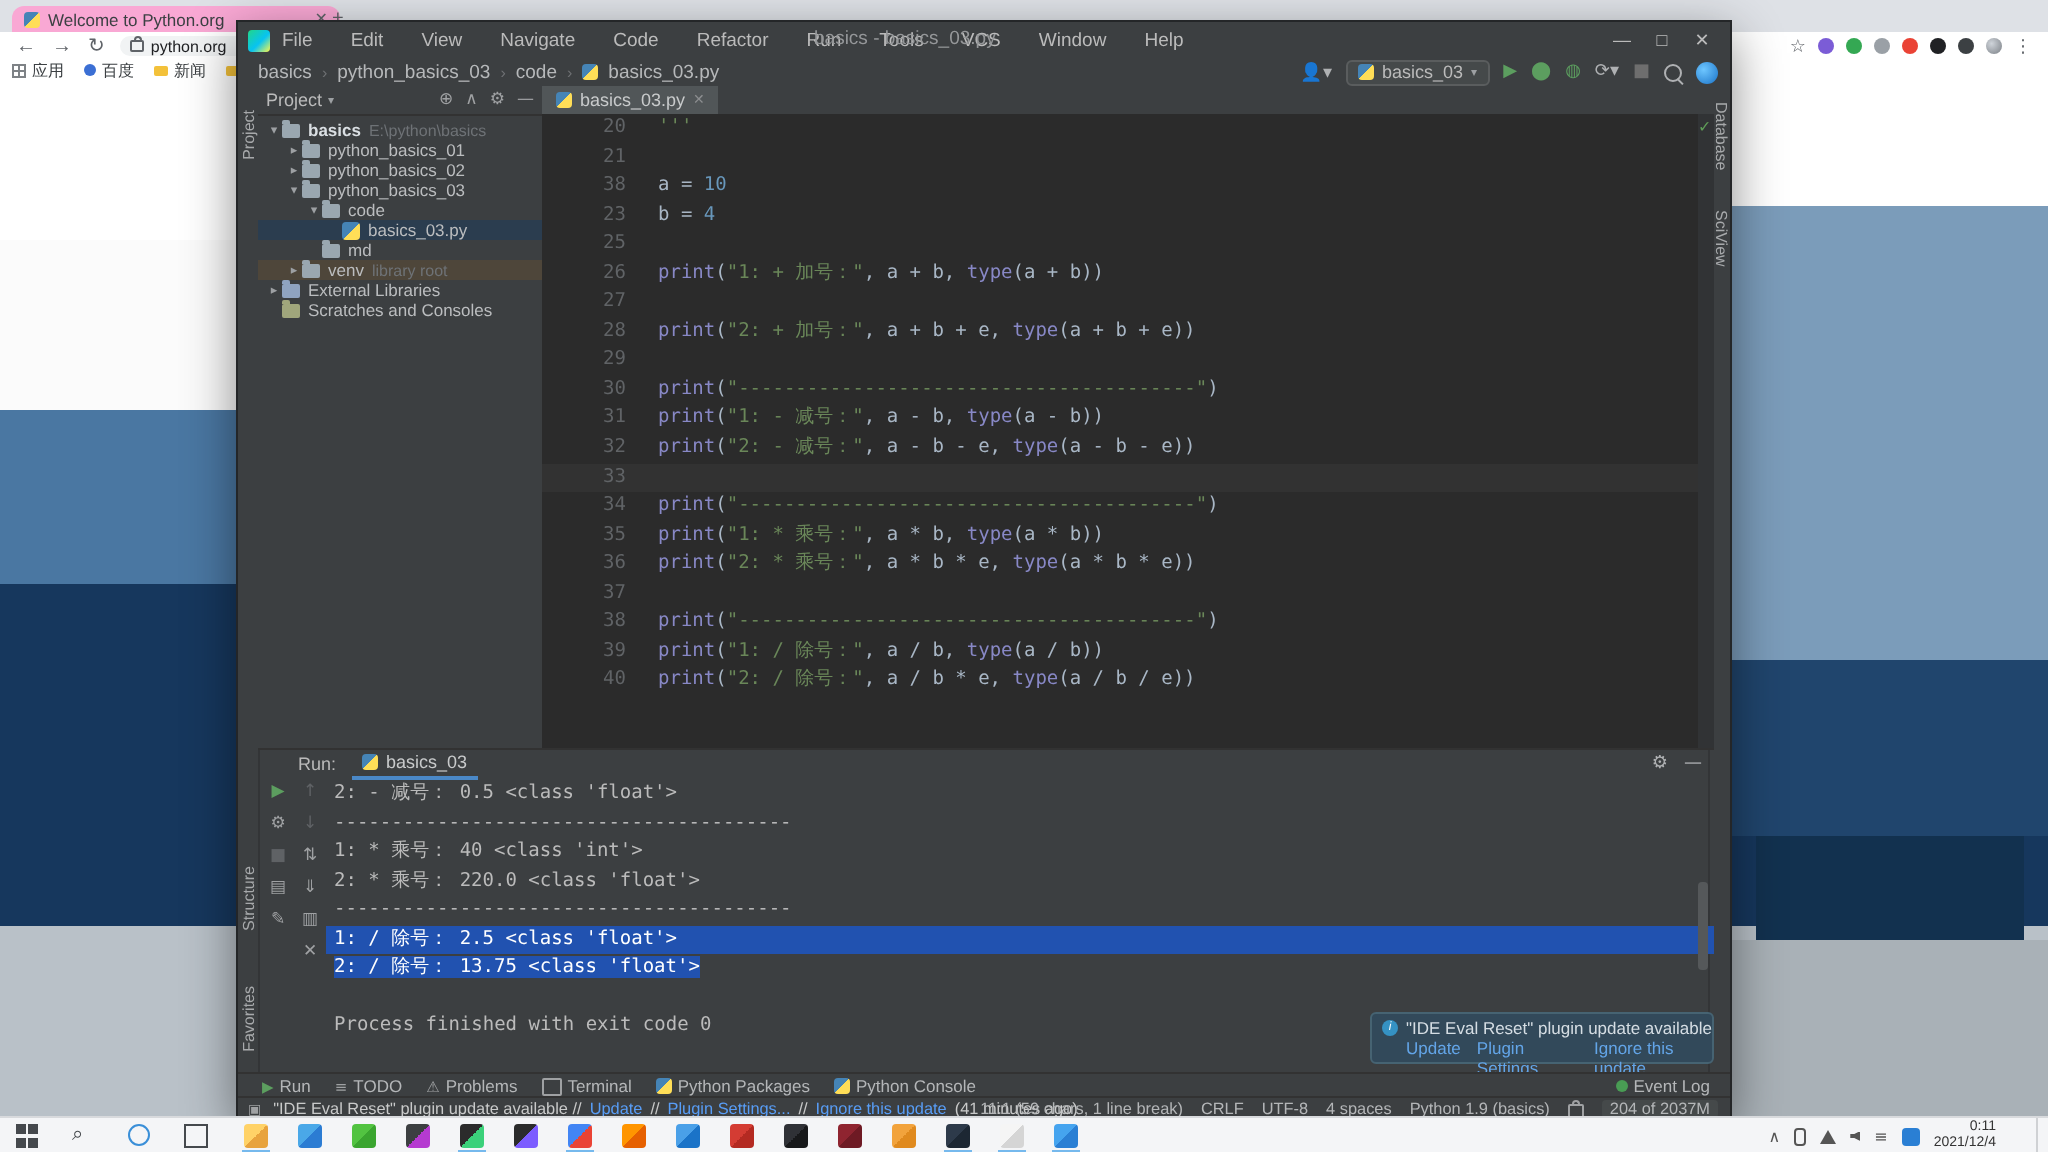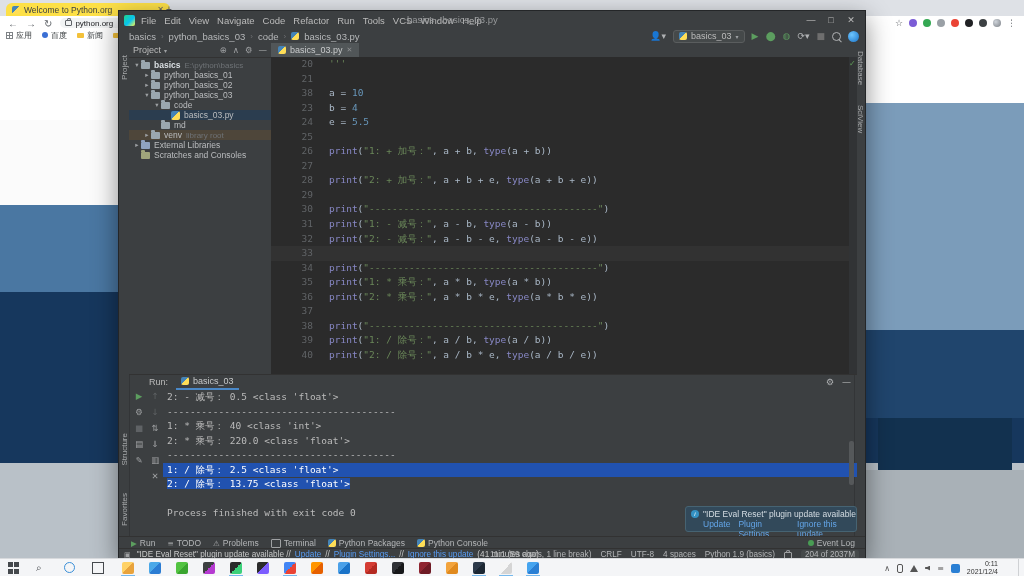--- a/index.html
+++ b/index.html
@@ -2,21 +2,21 @@
 <html><head>
 <meta charset="utf-8">
 <style>
   html,body{margin:0;padding:0;background:#000;}
   #stage{position:relative;width:1024px;height:576px;overflow:hidden;background:#fff;
          font-family:"Liberation Sans",sans-serif;-webkit-font-smoothing:antialiased;}
   .abs{position:absolute;}
 
   
   #tabstrip{left:0;top:0;width:1024px;height:16px;background:#dee1e6;}
-  #btab{left:6px;top:3px;width:152px;height:13px;background:#fde047;border-radius:6px 6px 0 0;
+  #btab{left:6px;top:3px;width:152px;height:13px;background:#f9a8d4;border-radius:6px 6px 0 0;
         padding:0 6px;font-size:8.5px;color:#3c4043;display:flex;align-items:center;gap:4px;}
   #btab .ttl{flex:1;overflow:hidden;white-space:nowrap;}
   .bx{color:#5f6368;font-size:8px;}
   #newtab{left:166px;top:4px;color:#5f6368;font-size:10px;}
   #btoolbar{left:0;top:16px;width:1024px;height:14px;background:#fff;border-bottom:1px solid #e8eaed;
             display:flex;align-items:center;font-size:10px;color:#5f6368;}
   .navg{margin-left:8px;font-size:10px;}
   #urlpill{margin-left:8px;width:62px;height:10px;border-radius:5px;background:#f1f3f4;
            display:flex;align-items:center;gap:3px;padding:0 5px;font-size:8px;color:#202124;}
   .lockc{width:5px;height:4px;border:1px solid #5f6368;border-radius:1px;position:relative;flex:none;}
@@ -36,21 +36,21 @@
   
   .band{position:absolute;left:0;width:100%;}
 
   
   #ide{left:118px;top:10px;width:748px;height:548px;background:#3c3f41;
        border:1px solid #242628;box-shadow:0 8px 24px rgba(0,0,0,.45);
        font-size:10px;color:#bbbbbb;box-sizing:border-box;}
   #titlebar{left:0;top:0;width:100%;height:18px;display:flex;align-items:center;}
   .pc-logo{width:11px;height:11px;border-radius:2px;margin:0 6px 0 5px;flex:none;
            background:linear-gradient(135deg,#21d789,#07c3f2 55%,#fcf84a);}
-  #menubar{display:flex;gap:8px;font-size:9.5px;color:#bbb;}
+  #menubar{display:flex;gap:19px;font-size:9.5px;color:#bbb;}
   #wintitle{position:absolute;left:288px;top:3px;font-size:9.5px;color:#959799;}
   #winctrl{position:absolute;right:4px;top:0;display:flex;}
   #winctrl span{width:20px;text-align:center;font-size:9px;color:#bbb;line-height:18px;}
 
   #navbar{left:0;top:18px;width:100%;height:14px;display:flex;align-items:center;
           border-bottom:1px solid #323232;}
   #crumbs{display:flex;align-items:center;gap:5px;margin-left:10px;font-size:9.5px;color:#b6b8ba;}
   #crumbs .sep{color:#6e7073;font-size:8px;}
   #navright{position:absolute;right:6px;top:0;height:14px;display:flex;align-items:center;gap:7px;}
   .py-ico{width:9px;height:9px;border-radius:2px;flex:none;
@@ -359,21 +359,20 @@
         <span class="py-ico" style="width:8px;height:8px"></span>
         <span>basics_03.py</span>
         <span style="color:#8c8e90;font-size:7px">✕</span>
       </div>
     </div>
     <div class="abs" id="editor">
         <div class="cl"><span class="ln">20</span><span class="ct"><span class="tk-s">'''</span></span></div>
         <div class="cl"><span class="ln">21</span><span class="ct"></span></div>
         <div class="cl"><span class="ln">38</span><span class="ct"><span class="tk-p">a </span><span class="tk-p">= </span><span class="tk-n">10</span></span></div>
         <div class="cl"><span class="ln">23</span><span class="ct"><span class="tk-p">b </span><span class="tk-p">= </span><span class="tk-n">4</span></span></div>
-        <div class="cl"><span class="ln">24</span><span class="ct"><span class="tk-p">e </span><span class="tk-p">= </span><span class="tk-n">5.5</span></span></div>
         <div class="cl"><span class="ln">25</span><span class="ct"></span></div>
         <div class="cl"><span class="ln">26</span><span class="ct"><span class="tk-k">print</span><span class="tk-p">(</span><span class="tk-s">"1: + 加号："</span><span class="tk-p">, a + b, </span><span class="tk-k">type</span><span class="tk-p">(a + b))</span></span></div>
         <div class="cl"><span class="ln">27</span></div>
         <div class="cl"><span class="ln">28</span><span class="ct"><span class="tk-k">print</span><span class="tk-p">(</span><span class="tk-s">"2: + 加号："</span><span class="tk-p">, a + b + e, </span><span class="tk-k">type</span><span class="tk-p">(a + b + e))</span></span></div>
         <div class="cl"><span class="ln">29</span><span class="ct"></span></div>
         <div class="cl"><span class="ln">30</span><span class="ct"><span class="tk-k">print</span><span class="tk-p">(</span><span class="tk-s">"----------------------------------------"</span><span class="tk-p">)</span></span></div>
         <div class="cl"><span class="ln">31</span><span class="ct"><span class="tk-k">print</span><span class="tk-p">(</span><span class="tk-s">"1: - 减号："</span><span class="tk-p">, a - b, </span><span class="tk-k">type</span><span class="tk-p">(a - b))</span></span></div>
         <div class="cl"><span class="ln">32</span><span class="ct"><span class="tk-k">print</span><span class="tk-p">(</span><span class="tk-s">"2: - 减号："</span><span class="tk-p">, a - b - e, </span><span class="tk-k">type</span><span class="tk-p">(a - b - e))</span></span></div>
         <div class="cl hl"><span class="ln">33</span><span class="ct"></span></div>
         <div class="cl"><span class="ln">34</span><span class="ct"><span class="tk-k">print</span><span class="tk-p">(</span><span class="tk-s">"----------------------------------------"</span><span class="tk-p">)</span></span></div>

